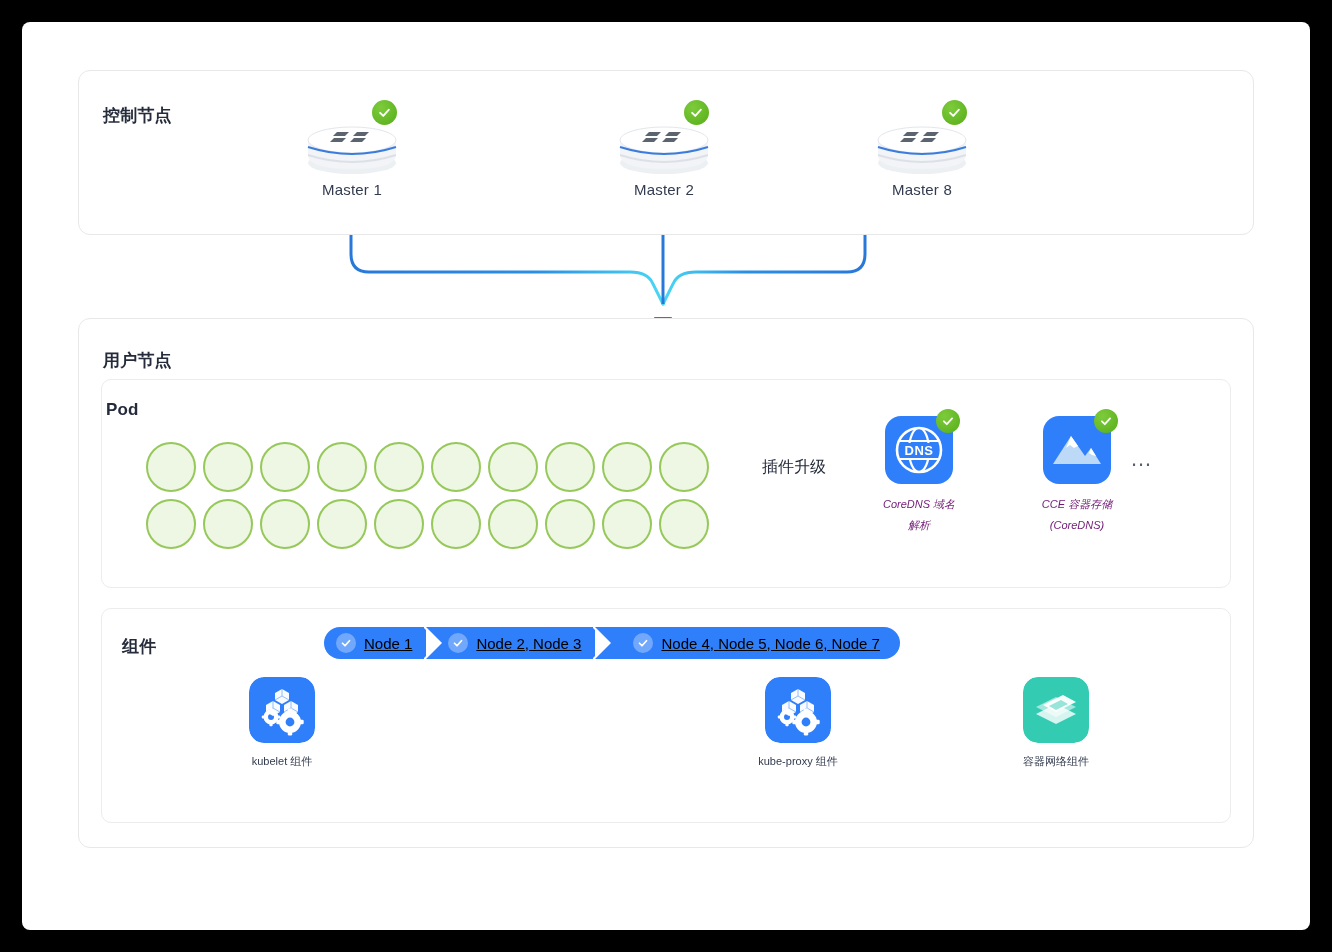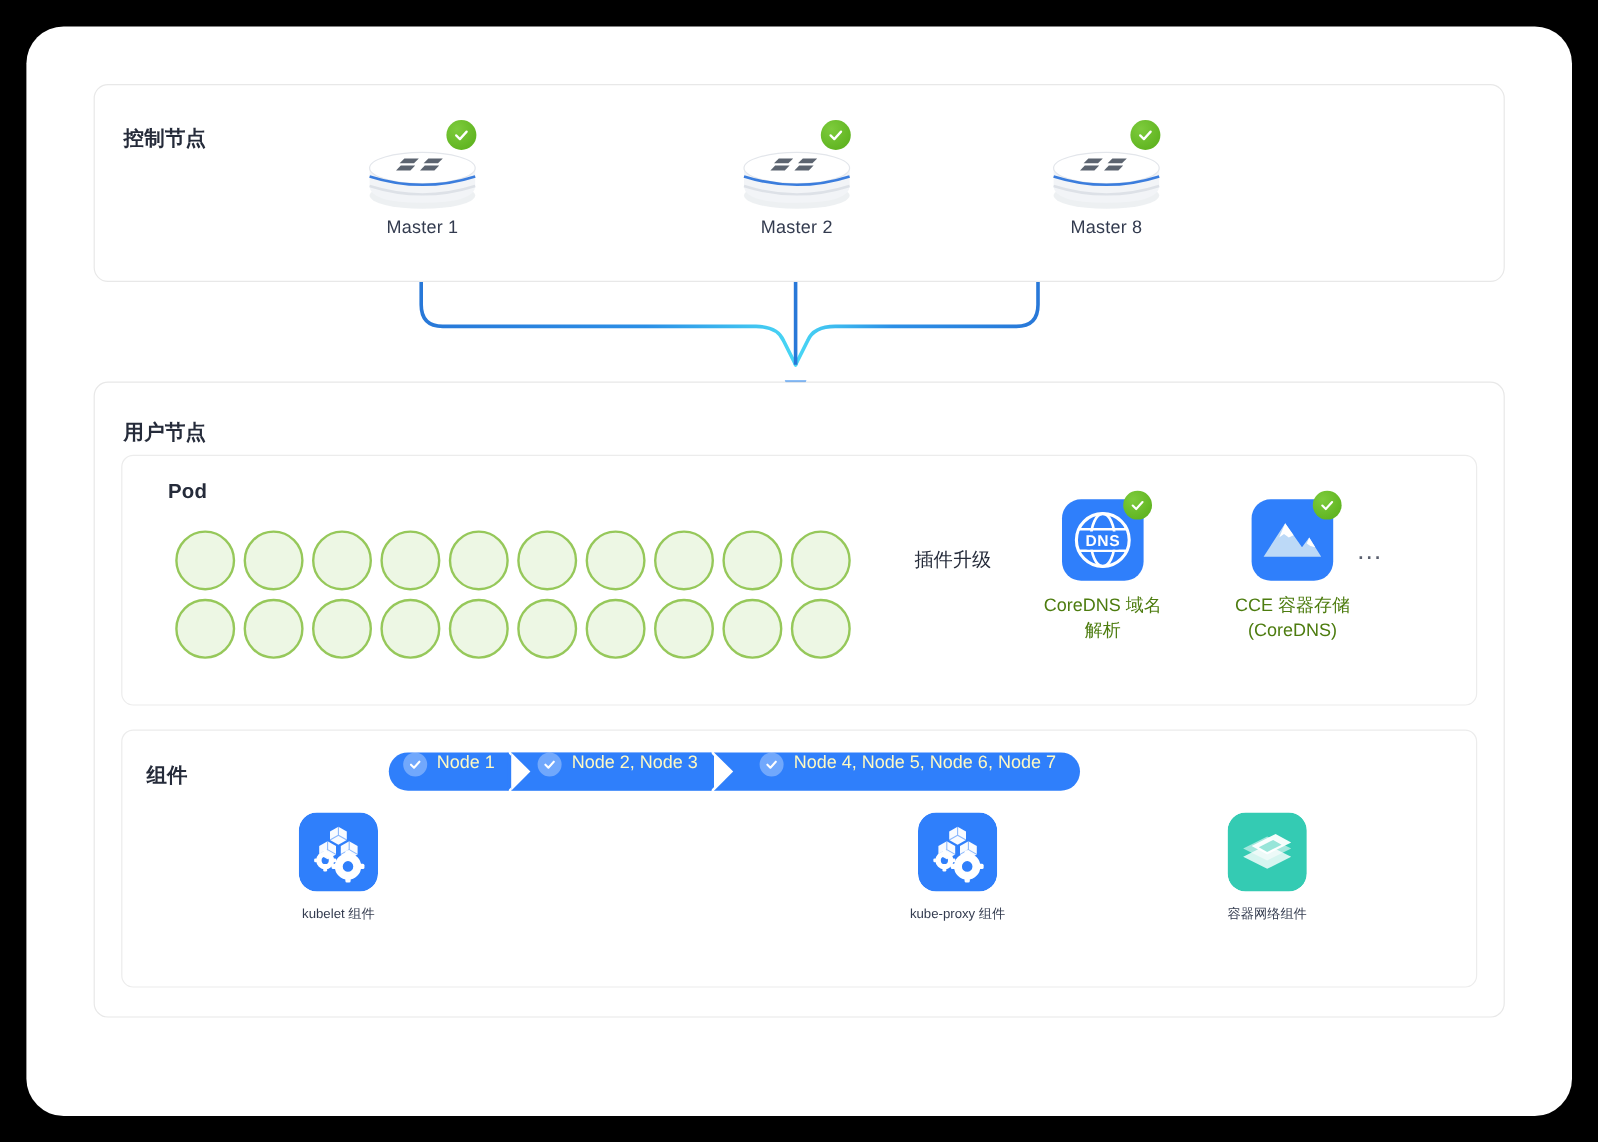--- a/index.html
+++ b/index.html
@@ -14,21 +14,21 @@
     overflow: hidden;
   }
 
   .page-card {
     position: absolute;
     left: 22px;
     top: 22px;
     width: 1288px;
     height: 908px;
     background: #ffffff;
-    border-radius: 31px;
+    border-radius: 8px;
   }
 
   
   .panel {
     position: absolute;
     background: #ffffff;
     border: 1px solid #e8e8e8;
     border-radius: 12px;
     box-sizing: border-box;
   }
@@ -96,21 +96,21 @@
     width: 1288px;
     height: 908px;
     pointer-events: none;
   }
 
   
   #user-panel { left: 56px; top: 296px; width: 1176px; height: 530px; }
   #user-title { left: 24px; top: 30px; }
 
   #pod-panel { left: 22px; top: 60px; width: 1130px; height: 209px; }
-  #pod-title { left: 38px; top: 20px; }
+  #pod-title { left: 4px; top: 20px; }
 
   #pod-grid {
     position: absolute;
     left: 44px;
     top: 62px;
     display: grid;
     grid-template-columns: repeat(10, 50px);
     grid-auto-rows: 50px;
     gap: 7px;
   }
@@ -144,23 +144,24 @@
     text-align: center;
   }
   .addon-icon-wrap {
     position: relative;
     width: 72px;
     height: 72px;
     margin: 0 auto;
   }
   .addon-label {
     margin-top: 8px;
-    font-size: 15px;
-    color: #4d7c0f;
+    font-size: 11px;
+    color: #701a75;
     line-height: 21px;
+    font-style: italic;
   }
   #addon-ellipsis {
     position: absolute;
     left: 368px;
     top: 32px;
     font-size: 22px;
     letter-spacing: 3px;
     color: #5a5f6e;
   }
 
@@ -173,25 +174,27 @@
     left: 222px;
     top: 18px;
     height: 32px;
     display: flex;
     align-items: stretch;
   }
   .node-seg {
     position: relative;
     background: #2f7ffb;
     display: flex;
-    color: #fef9c3;
+    align-items: center;
+    color: #000000;
     font-size: 15px;
     white-space: nowrap;
     padding: 0 12px 0 10px;
     margin-right: 2px;
+    text-decoration: underline;
   }
   .node-seg.first { border-radius: 16px 0 0 16px; padding-left: 12px; }
   .node-seg.last  { border-radius: 0 16px 16px 0; padding-right: 20px; }
   .node-seg .arrow-r {
     position: absolute;
     right: -15px;
     top: 0;
     width: 0;
     height: 0;
     border-top: 16px solid transparent;

